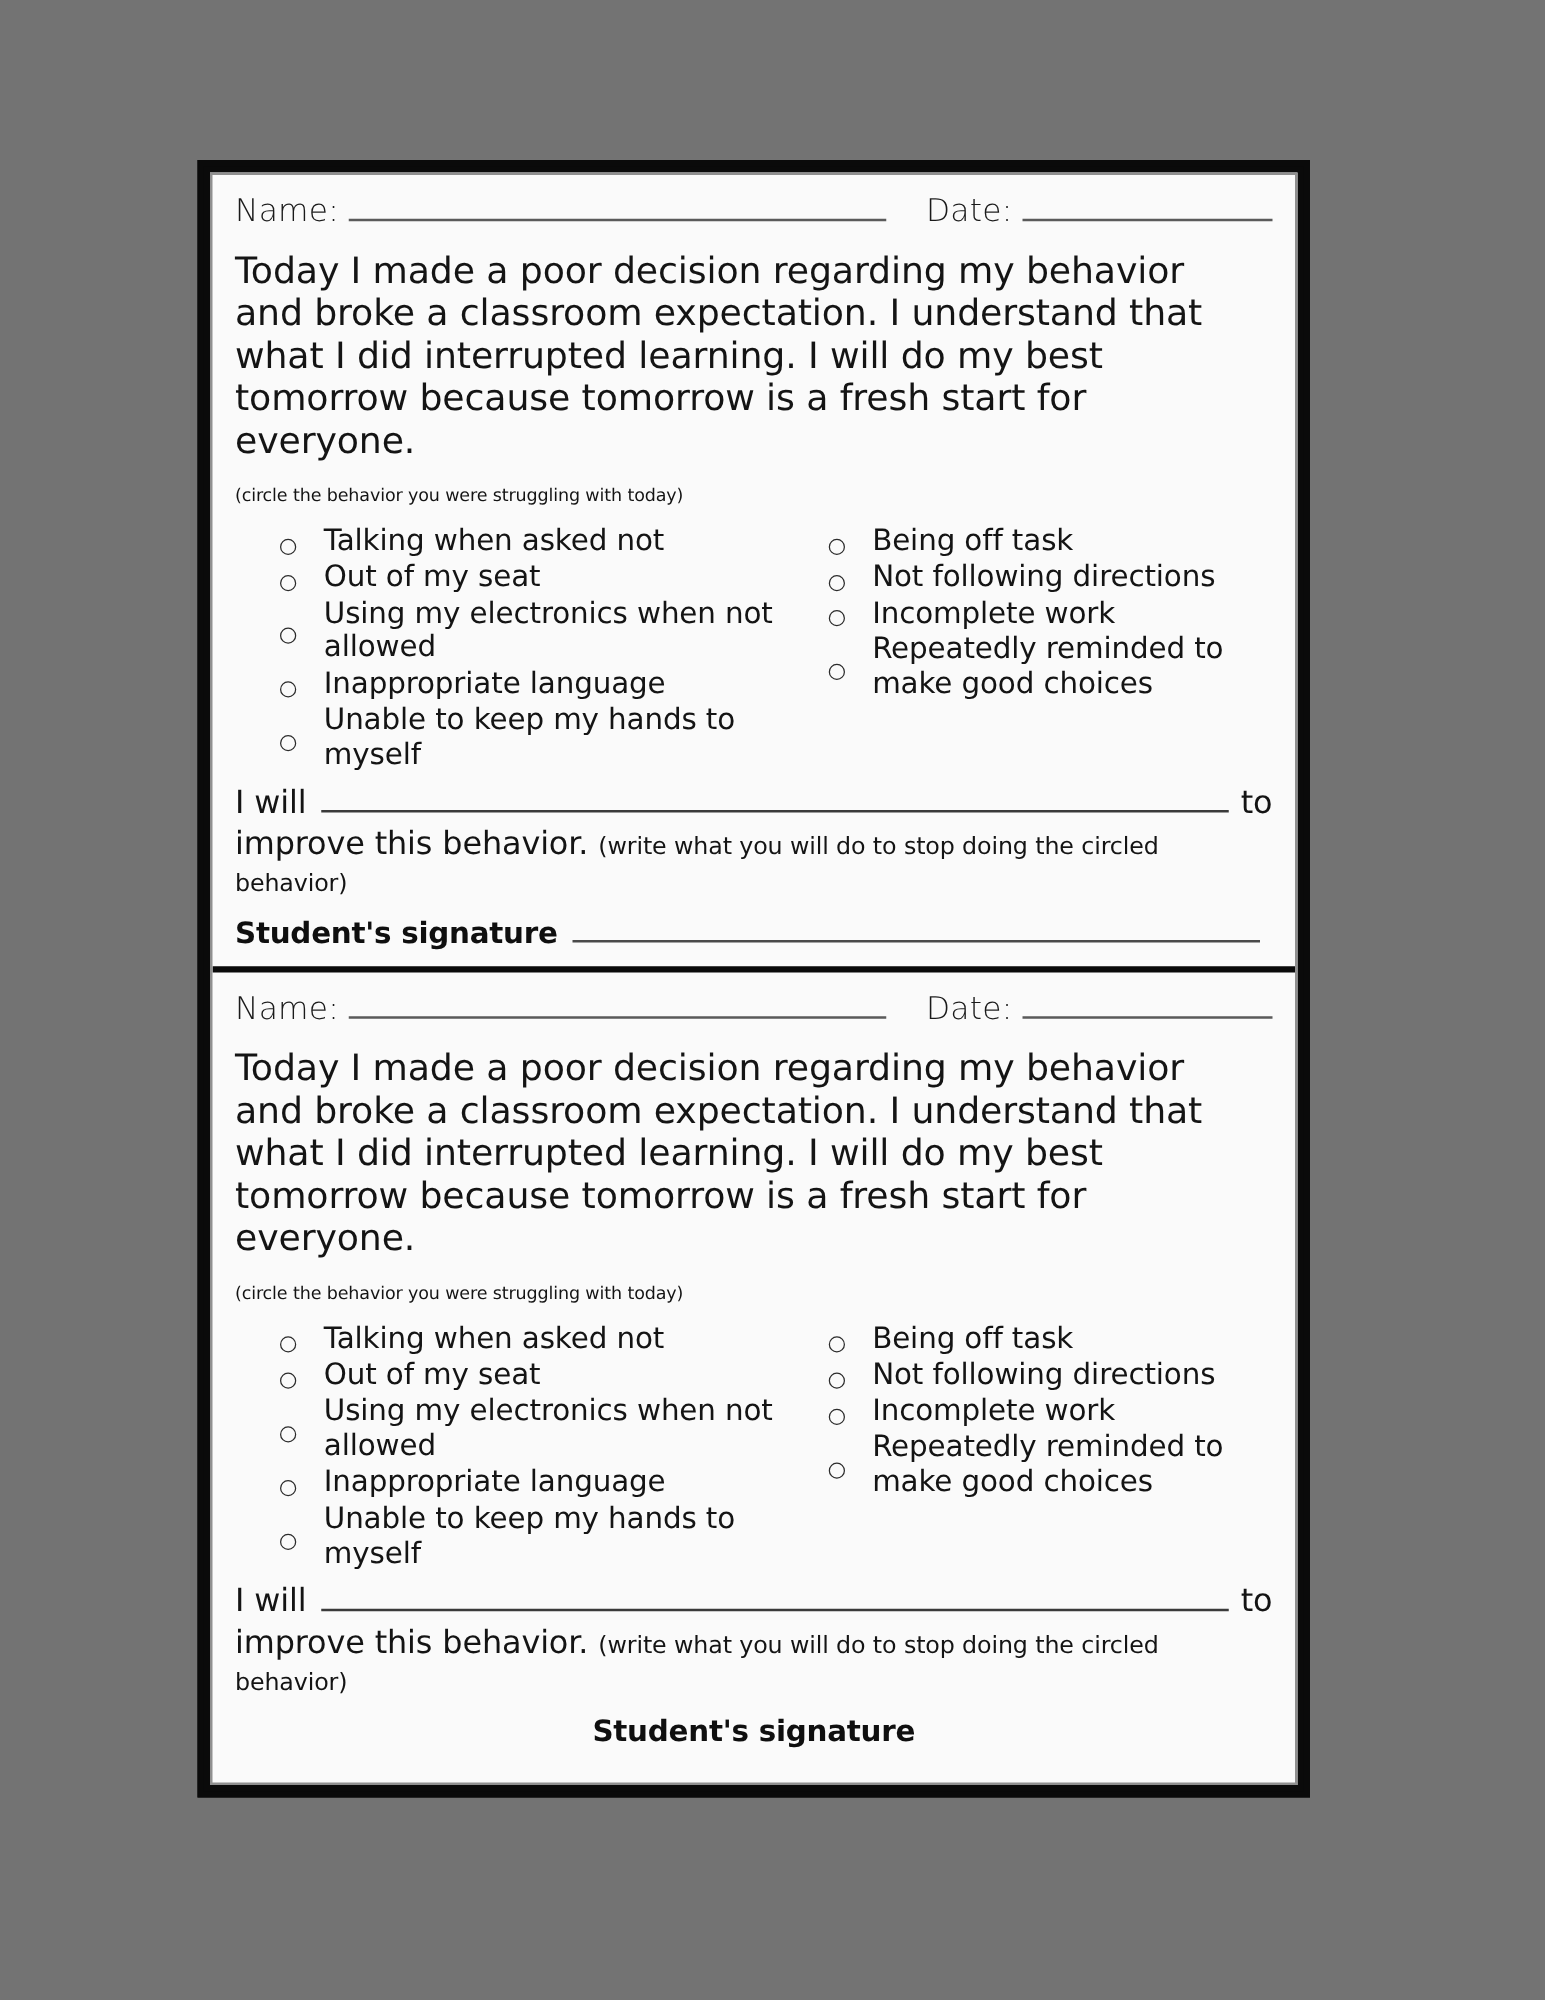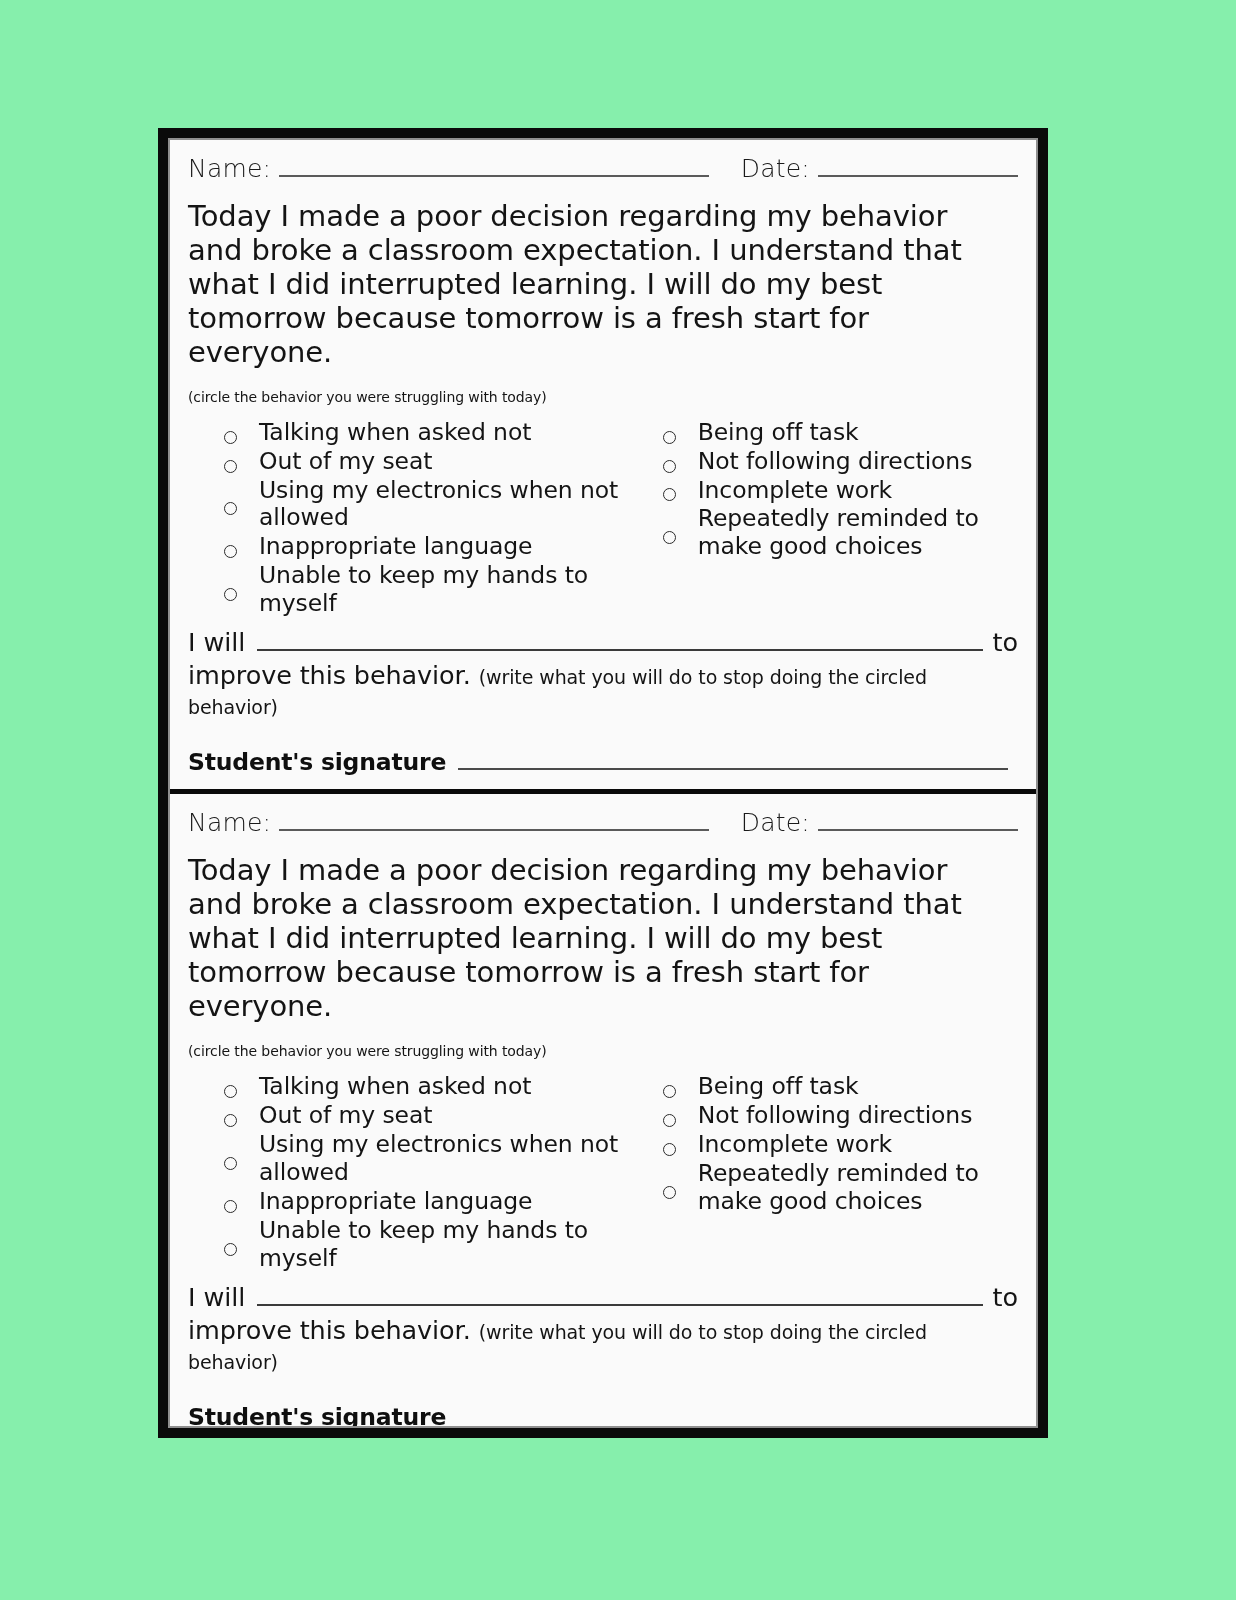--- a/index.html
+++ b/index.html
@@ -11,21 +11,21 @@
     height: 1600px;
     background: #f5f5f5;
     font-family: "DejaVu Sans", sans-serif;
     -webkit-font-smoothing: antialiased;
   }
 
   .page {
     position: relative;
     width: 1236px;
     height: 1600px;
-    background: #86efac;
+    background: #737373;
   }
 
   
   .sheet-frame {
     position: absolute;
     left: 158px;
     top: 128px;
     width: 890px;
     height: 1310px;
     border: 5px solid #0a0a0a;
@@ -152,21 +152,21 @@
     font-size: 19px;
     letter-spacing: -0.1px;
   }
 
   
   .sig-row {
     display: flex;
     align-items: baseline;
     padding: 0 2px;
   }
-  .sig-row.first { margin-top: 28px; }
+  .sig-row.first { margin-top: 12px; justify-content: center; }
   .sig-row.next { margin-top: 26px; }
   .sig-label {
     font-size: 23.5px;
     font-weight: bold;
     color: #0f0f0f;
     white-space: nowrap;
     letter-spacing: -0.2px;
   }
   .sig-rule {
     flex: 1 1 auto;

